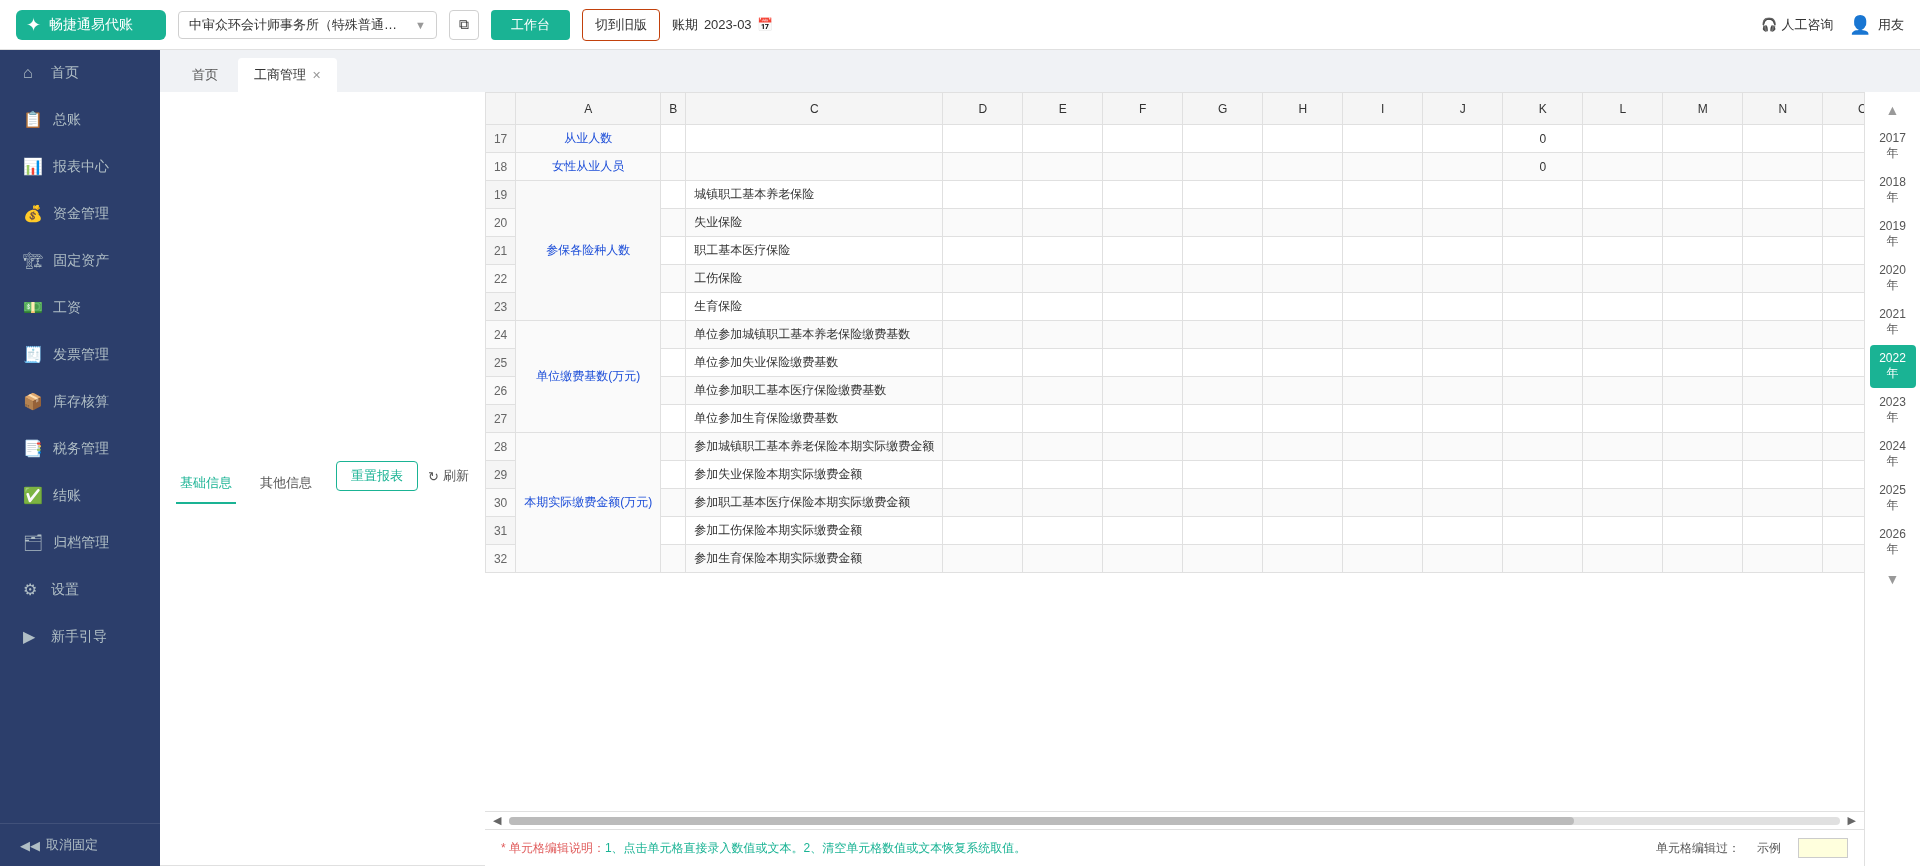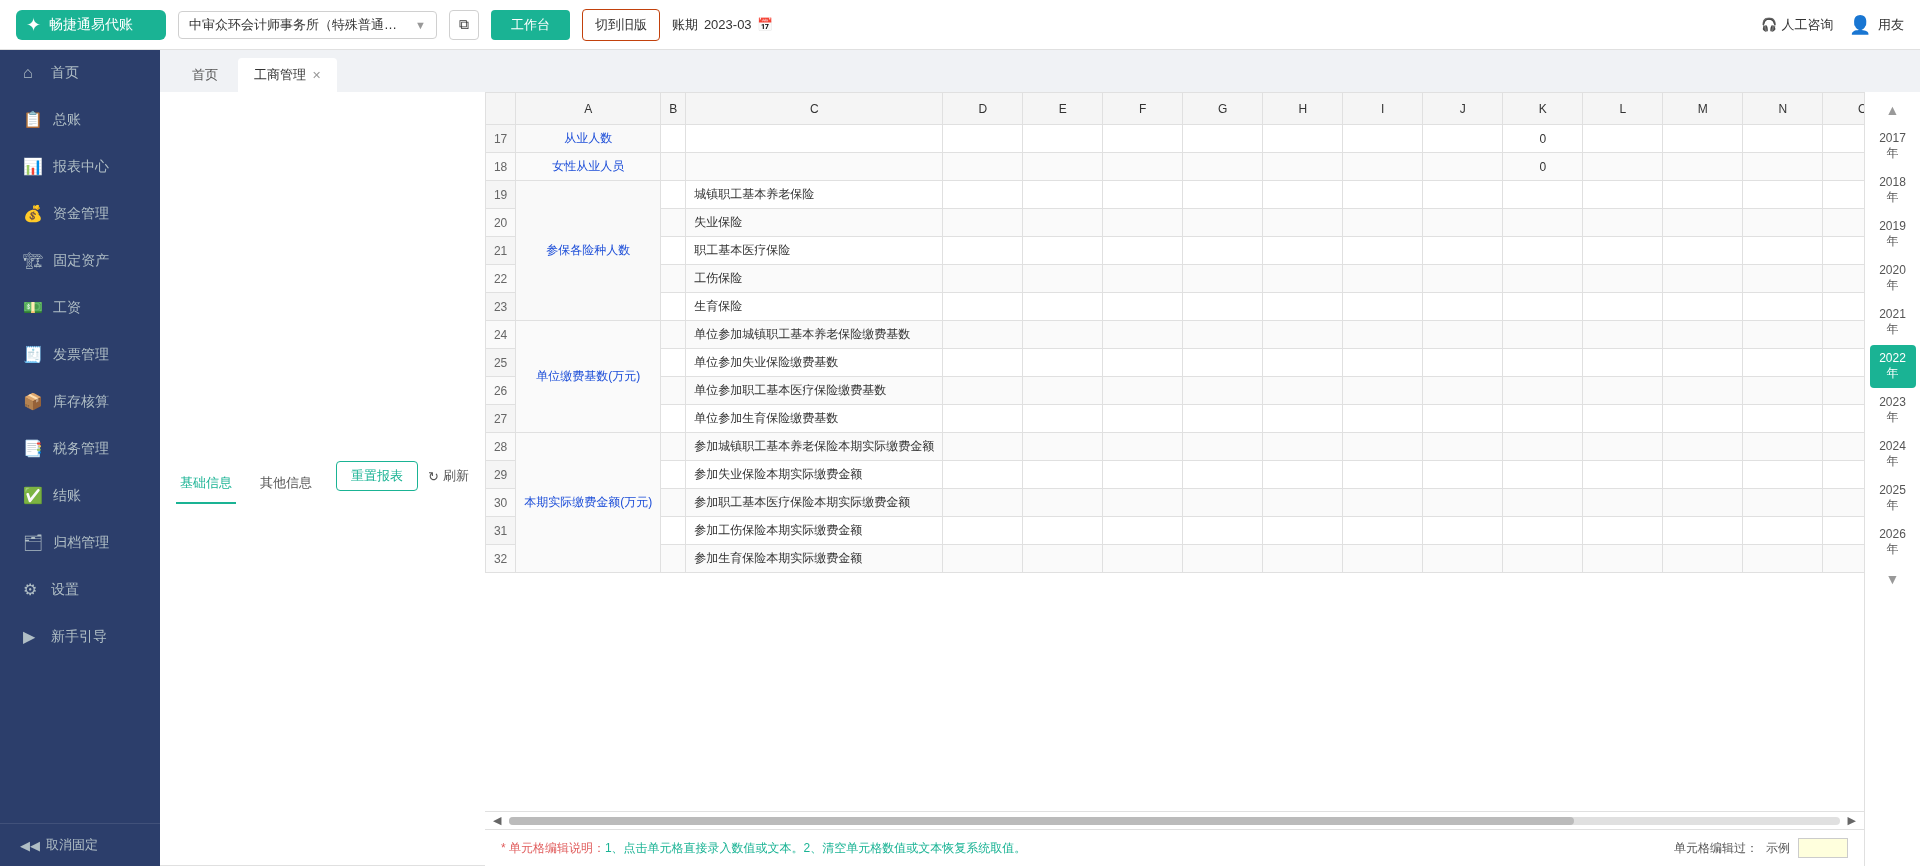--- a/index.html
+++ b/index.html
@@ -146,21 +146,21 @@
     .col-header-corner { background: #e8e8e8; }
 
     
     .bottom-bar {
       background: #fff; border-top: 1px solid #e0e0e0;
       padding: 8px 16px; display: flex; align-items: center; justify-content: space-between;
       font-size: 12px;
     }
     .cell-hint { color: #e05c5c; }
     .cell-hint span { color: #1ab394; }
-    .cell-edited { display: flex; align-items: center; gap: 8px; color: #555; }
+    .cell-edited { display: flex; align-items: center; gap: 17px; color: #555; }
     .cell-sample { width: 50px; height: 20px; background: #ffd; border: 1px solid #ccc; display: inline-block; }
 
     
     .h-scroll-area {
       display: flex; align-items: center; background: #fff; border-top: 1px solid #e0e0e0;
       padding: 2px 4px; height: 18px;
     }
     .scroll-arrow { cursor: pointer; color: #666; padding: 0 4px; font-size: 11px; }
     .scroll-track { flex: 1; height: 8px; background: #e0e0e0; border-radius: 4px; margin: 0 4px; position: relative; }
     .scroll-thumb { height: 8px; background: #bbb; border-radius: 4px; width: 80%; position: absolute; left: 0; }

